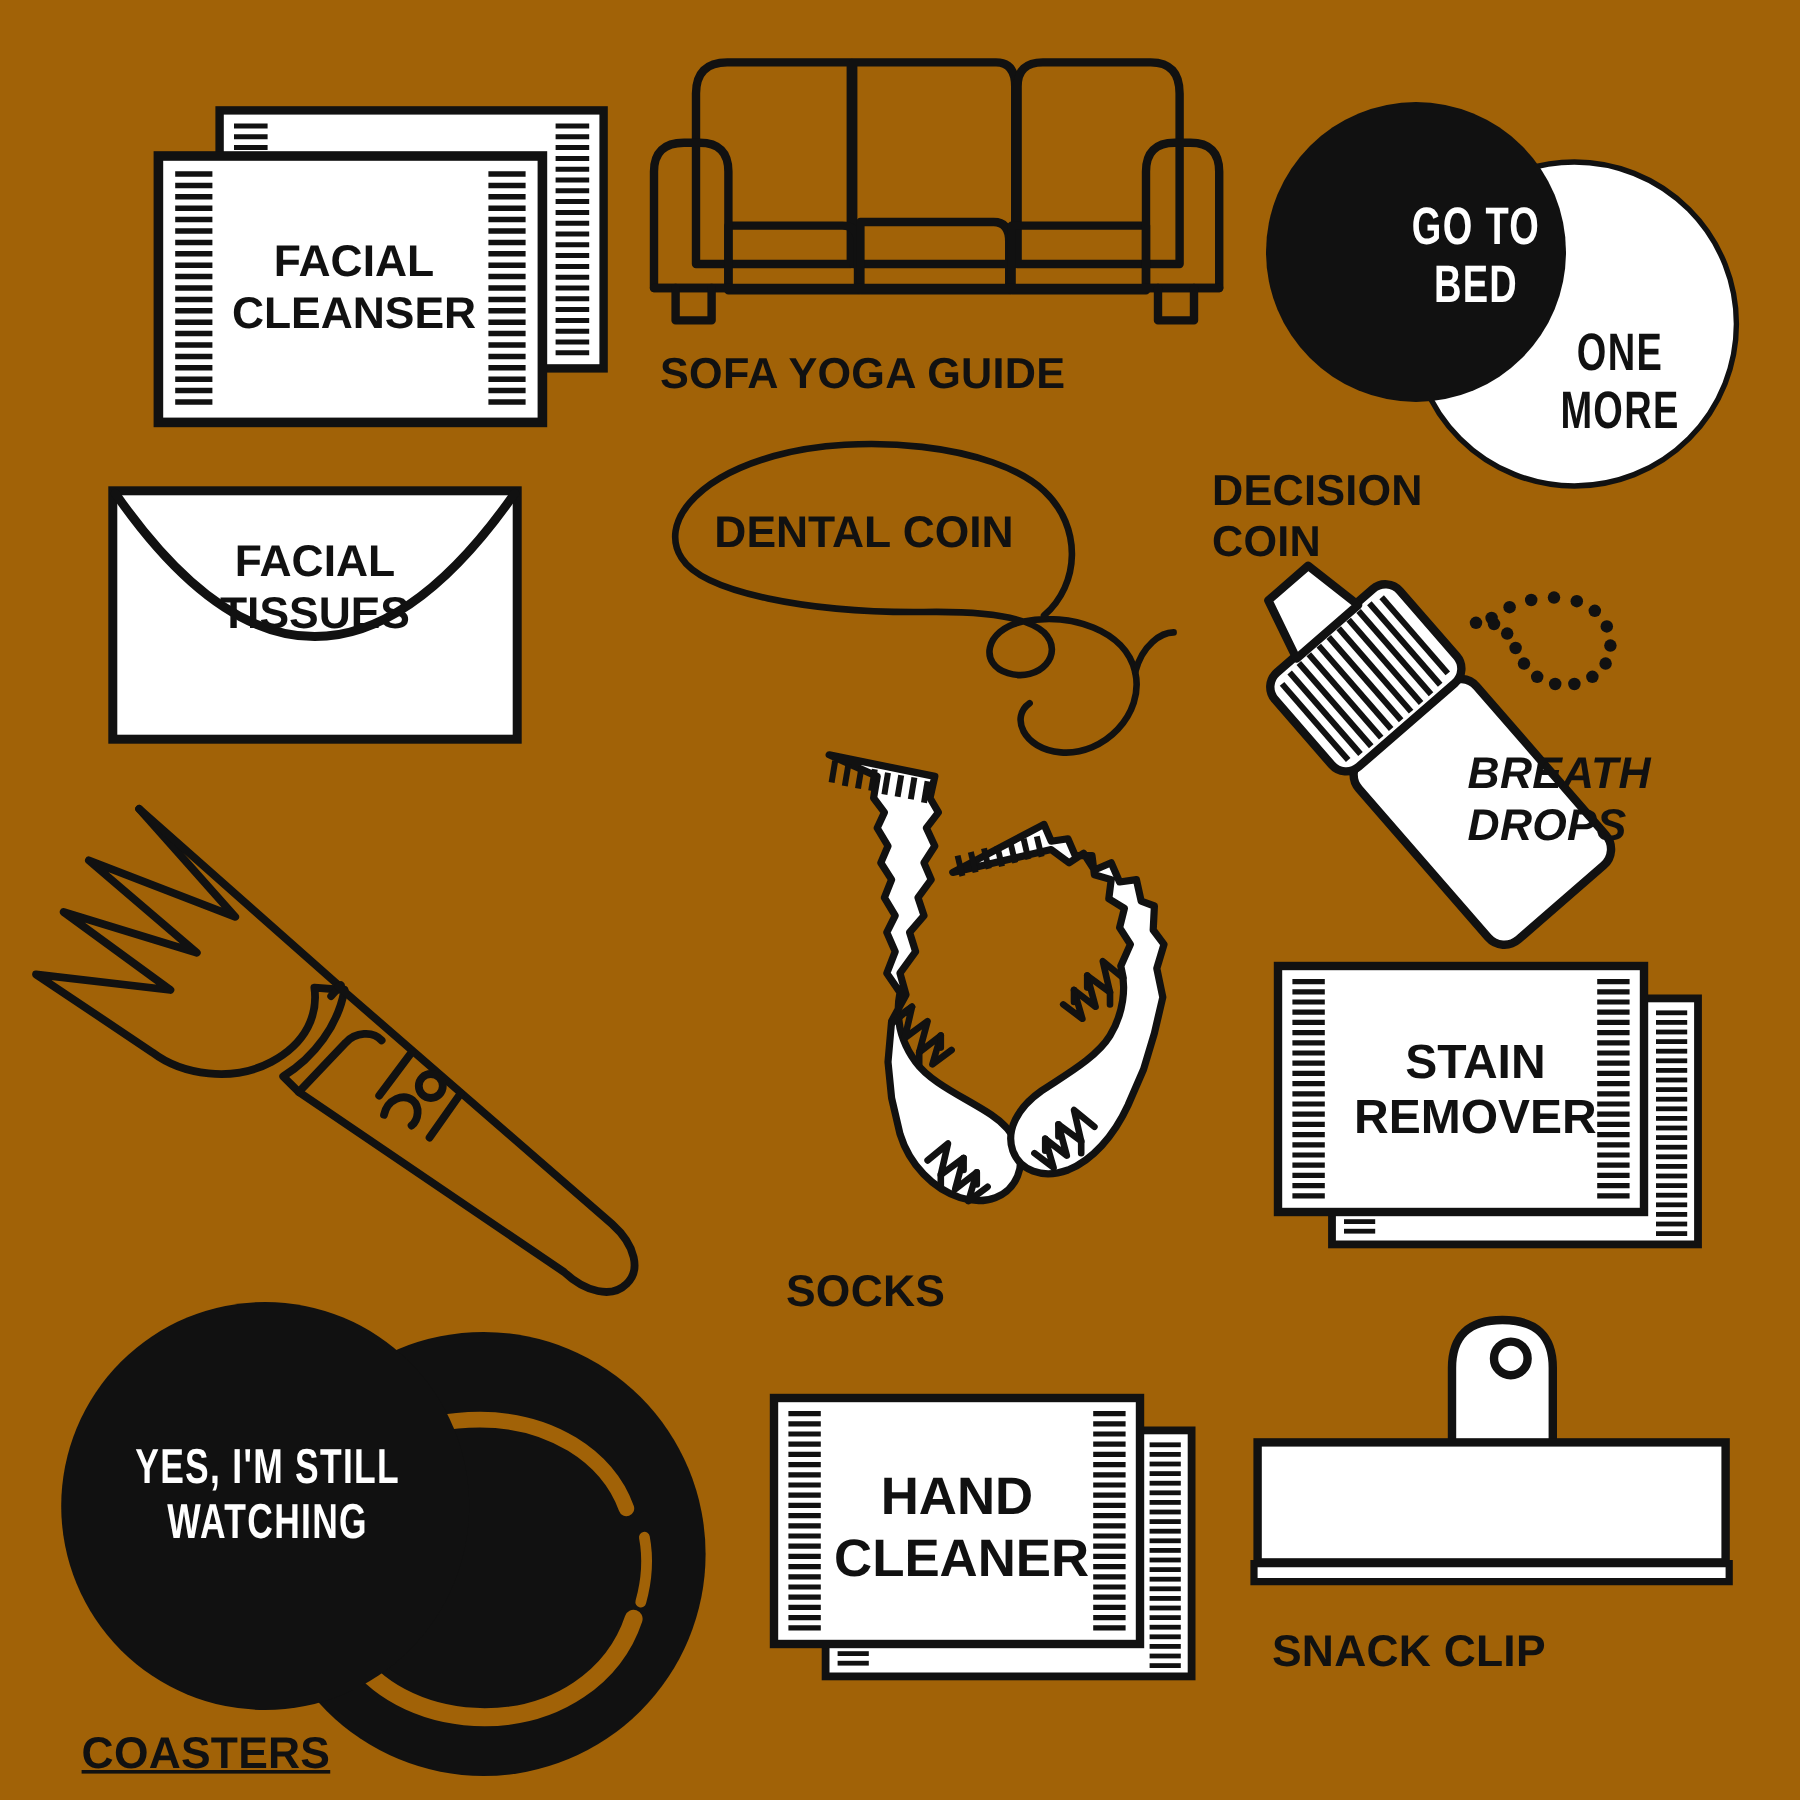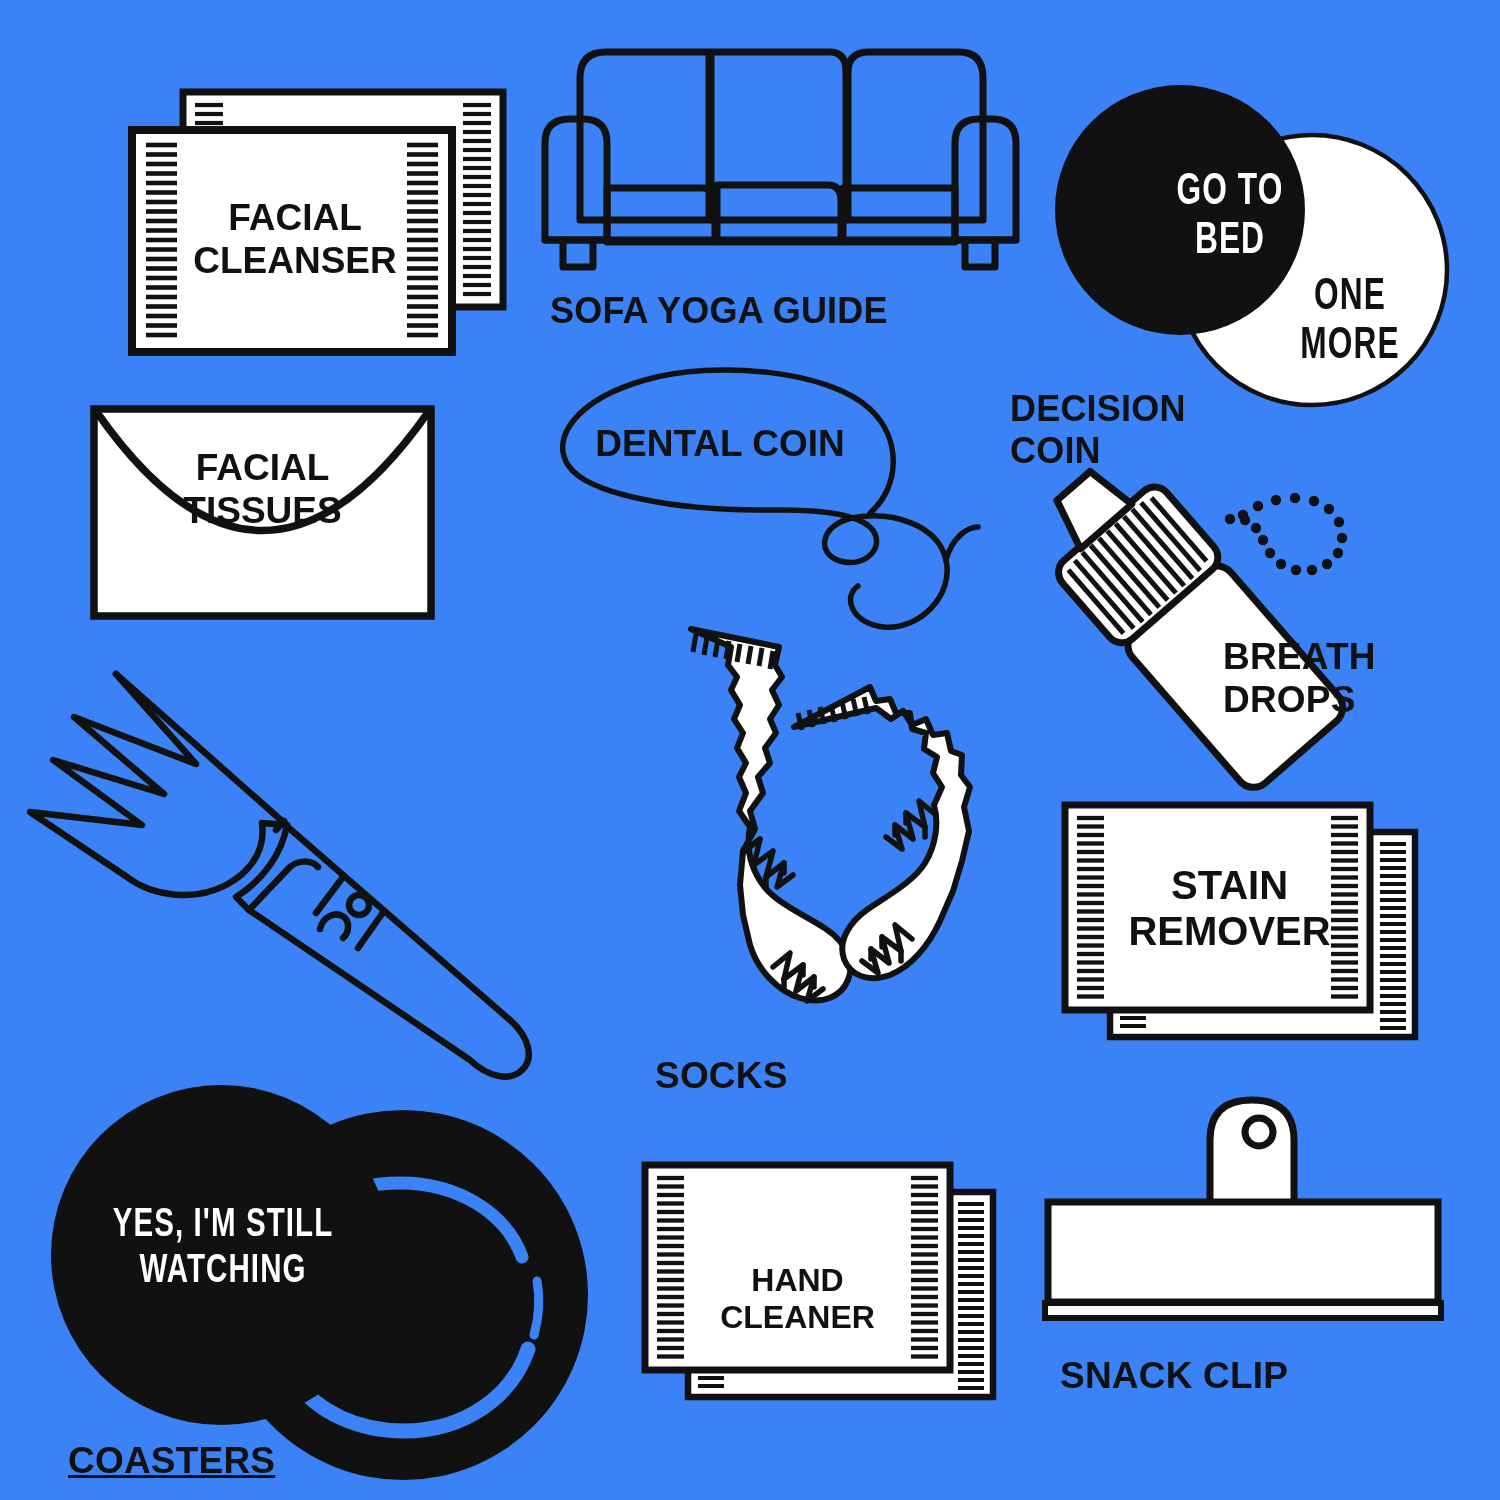--- a/index.html
+++ b/index.html
@@ -5,21 +5,21 @@
 <style>
   html,body{margin:0;padding:0;background:#ffffff;}
   body{
     font-family:"Liberation Sans", sans-serif;
     -webkit-font-smoothing:antialiased;
   }
   #sheet{
     position:relative;
     width:1500px;
     height:1500px;
-    background:#3b82f6;
+    background:#a16207;
     overflow:hidden;
   }
   .item{position:absolute;}
   .art{position:absolute;left:0;top:0;}
   .label{
     position:absolute;
     font-family:"Liberation Sans", sans-serif;
     font-weight:700;
     color:#111111;
     letter-spacing:0.2px;
@@ -253,21 +253,21 @@
         <circle cx="347" cy="130" r="5.2"></circle>
           <circle cx="331" cy="130" r="5.2"></circle>
         <circle cx="316" cy="124" r="5.2"></circle>
           <circle cx="305" cy="113" r="5.2"></circle>
         <circle cx="298" cy="100" r="5.2"></circle>
           <circle cx="291" cy="88" r="5.2"></circle>
         <circle cx="280" cy="80" r="5.2"></circle>
           <circle cx="265" cy="79" r="5.2"></circle>
       </g>
     </svg>
-    <div class="label l-left" style="left:258px;top:196px;width:210px;font-size:37px;">BREATH
+    <div class="label l-left" style="left:258px;top:184px;width:210px;font-size:37px;font-style:italic;">BREATH
 DROPS</div>
   </div>
 
   <div class="item" style="left:30px;top:645px;width:540px;height:420px;">
     <svg class="art" width="540" height="420" viewBox="0 0 540 420">
       <g fill="none" stroke="#111" stroke-width="6.5" stroke-linejoin="round" stroke-linecap="round">
 
         <path d="M86 29
                  L166 119
                  L44 72
@@ -582,21 +582,21 @@
             <line x1="271" y1="145.5" x2="298" y2="145.5"></line>
           <line x1="271" y1="154" x2="298" y2="154"></line>
             <line x1="271" y1="162.5" x2="298" y2="162.5"></line>
           <line x1="271" y1="171" x2="298" y2="171"></line>
             <line x1="271" y1="179.5" x2="298" y2="179.5"></line>
           <line x1="271" y1="188" x2="298" y2="188"></line>
             <line x1="271" y1="196.5" x2="298" y2="196.5"></line>
         </g>
       </g>
     </svg>
-    <div class="inlabel" style="left:55px;top:62px;width:205px;font-size:32px;margin-top:40px;">HAND
+    <div class="inlabel" style="left:55px;top:62px;width:205px;font-size:44px;">HAND
 CLEANER</div>
   </div>
 
   <div class="item" style="left:1040px;top:1090px;width:420px;height:340px;">
     <svg class="art" width="420" height="280" viewBox="0 0 420 280">
 
       <path d="M170 120 L170 50 Q170 10 212 10 Q254 10 254 50 L254 120 Z" fill="#ffffff" stroke="#111" stroke-width="7" stroke-linejoin="round"></path>
       <circle cx="219" cy="42" r="14" fill="#ffffff" stroke="#111" stroke-width="7"></circle>
 
       <rect x="8" y="112" width="390" height="100" fill="#ffffff" stroke="#111" stroke-width="7"></rect>

